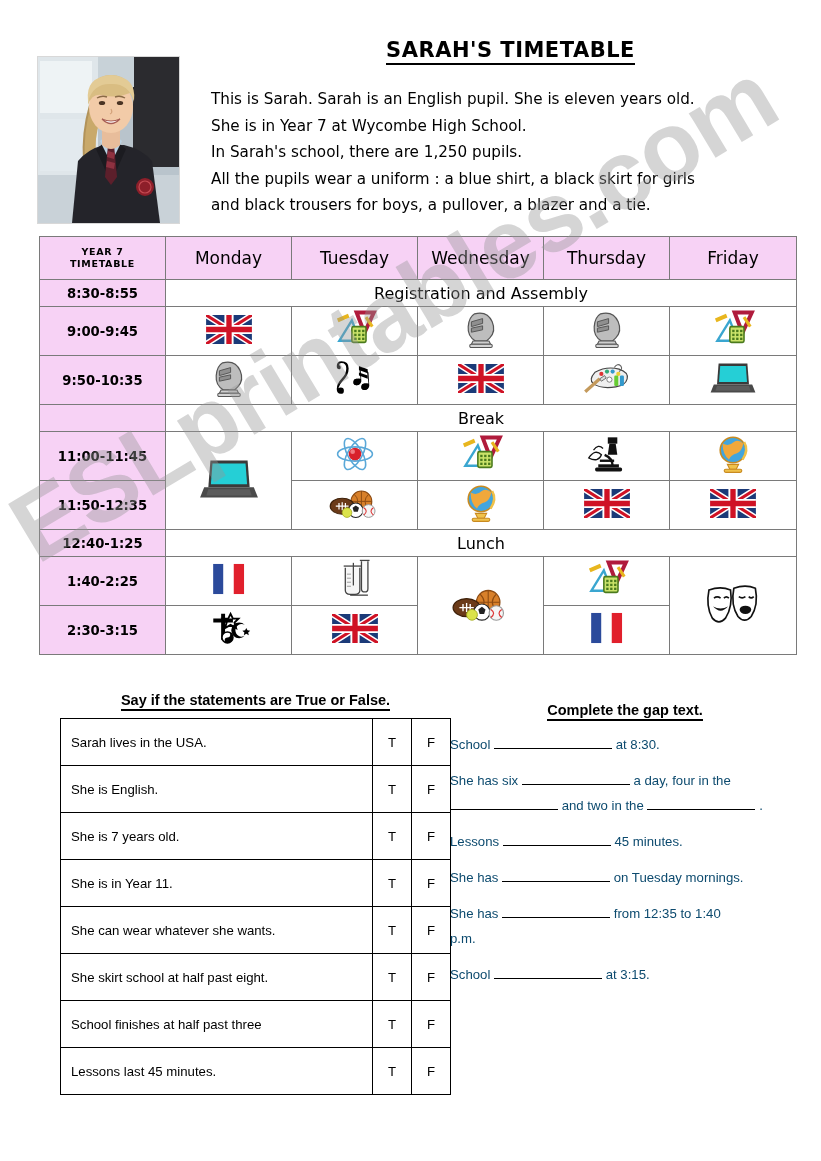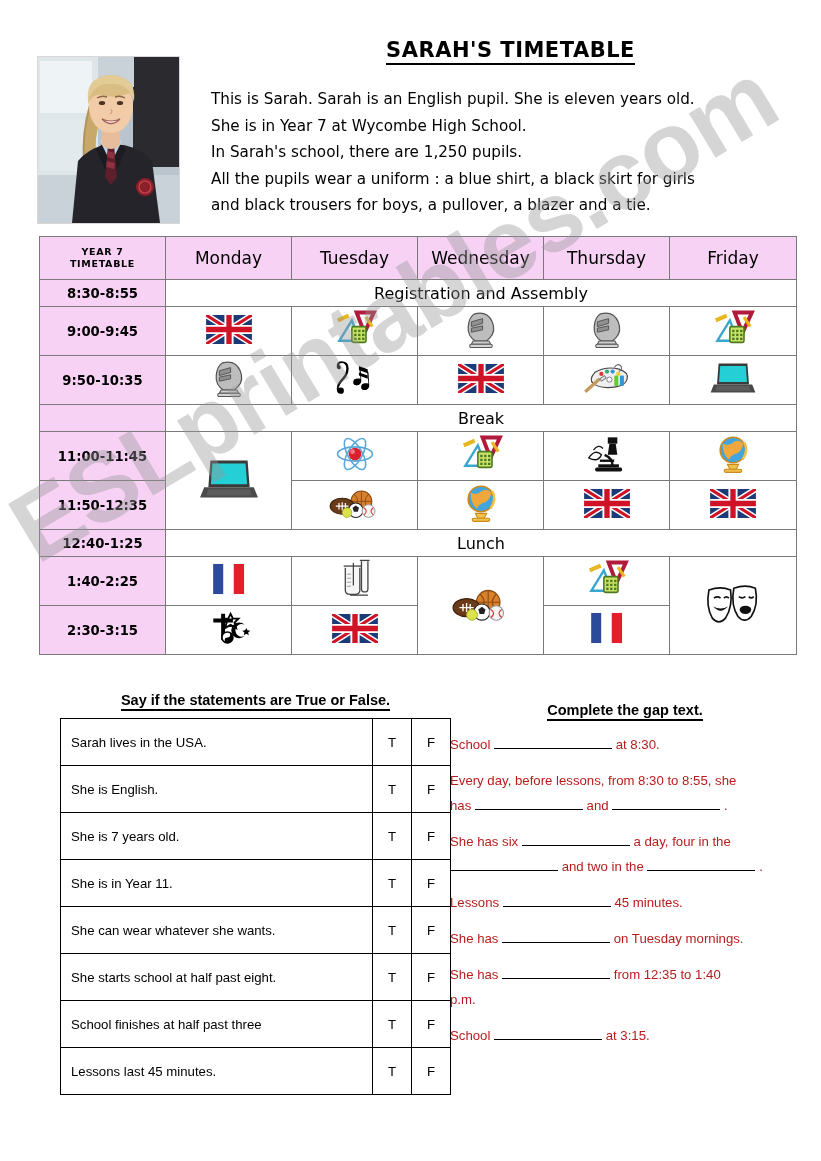--- a/index.html
+++ b/index.html
@@ -185,21 +185,21 @@
     position: absolute;
     left: 450px;
     top: 702px;
     width: 350px;
   }
   .gap-title { margin-bottom: 14px; }
   .gap-p {
     font-family: "Liberation Sans", sans-serif;
     font-size: 13.2px;
     line-height: 25px;
-    color: #b91c1c;
+    color: #0c4a6e;
     margin: 0 0 11px 0;
   }
   .blank {
     display: inline-block;
     border-bottom: 1px solid #000;
     height: 13px;
     vertical-align: baseline;
   }
   .b-long { width: 118px; }
   .b-med  { width: 108px; }
@@ -722,21 +722,21 @@
           <td>She is in Year 11.</td>
           <td class="tf-tf">T</td>
           <td class="tf-tf">F</td>
         </tr>
         <tr>
           <td>She can wear whatever she wants.</td>
           <td class="tf-tf">T</td>
           <td class="tf-tf">F</td>
         </tr>
         <tr>
-          <td>She starts school at half past eight.</td>
+          <td>She skirt school at half past eight.</td>
           <td class="tf-tf">T</td>
           <td class="tf-tf">F</td>
         </tr>
         <tr>
           <td>School finishes at half past three</td>
           <td class="tf-tf">T</td>
           <td class="tf-tf">F</td>
         </tr>
         <tr>
           <td>Lessons last 45 minutes.</td>
@@ -749,28 +749,20 @@
 
   <div class="gap-wrap">
     <div class="section-title gap-title"><span>Complete the gap text.</span></div>
 
     <p class="gap-p">
       <span>School</span>
       <span class="blank b-long"></span>
       <span>at 8:30.</span>
     </p>
 
-    <p class="gap-p">
-      <span>Every day, before lessons, from 8:30 to 8:55, she</span><br>
-      <span>has</span>
-      <span class="blank b-med"></span>
-      <span>and</span>
-      <span class="blank b-med"></span>
-      <span>.</span>
-    </p>
 
     <p class="gap-p">
       <span>She has six</span>
       <span class="blank b-med"></span>
       <span>a day, four in the</span><br>
       <span class="blank b-med"></span>
       <span>and two in the</span>
       <span class="blank b-med"></span>
       <span>.</span>
     </p>

